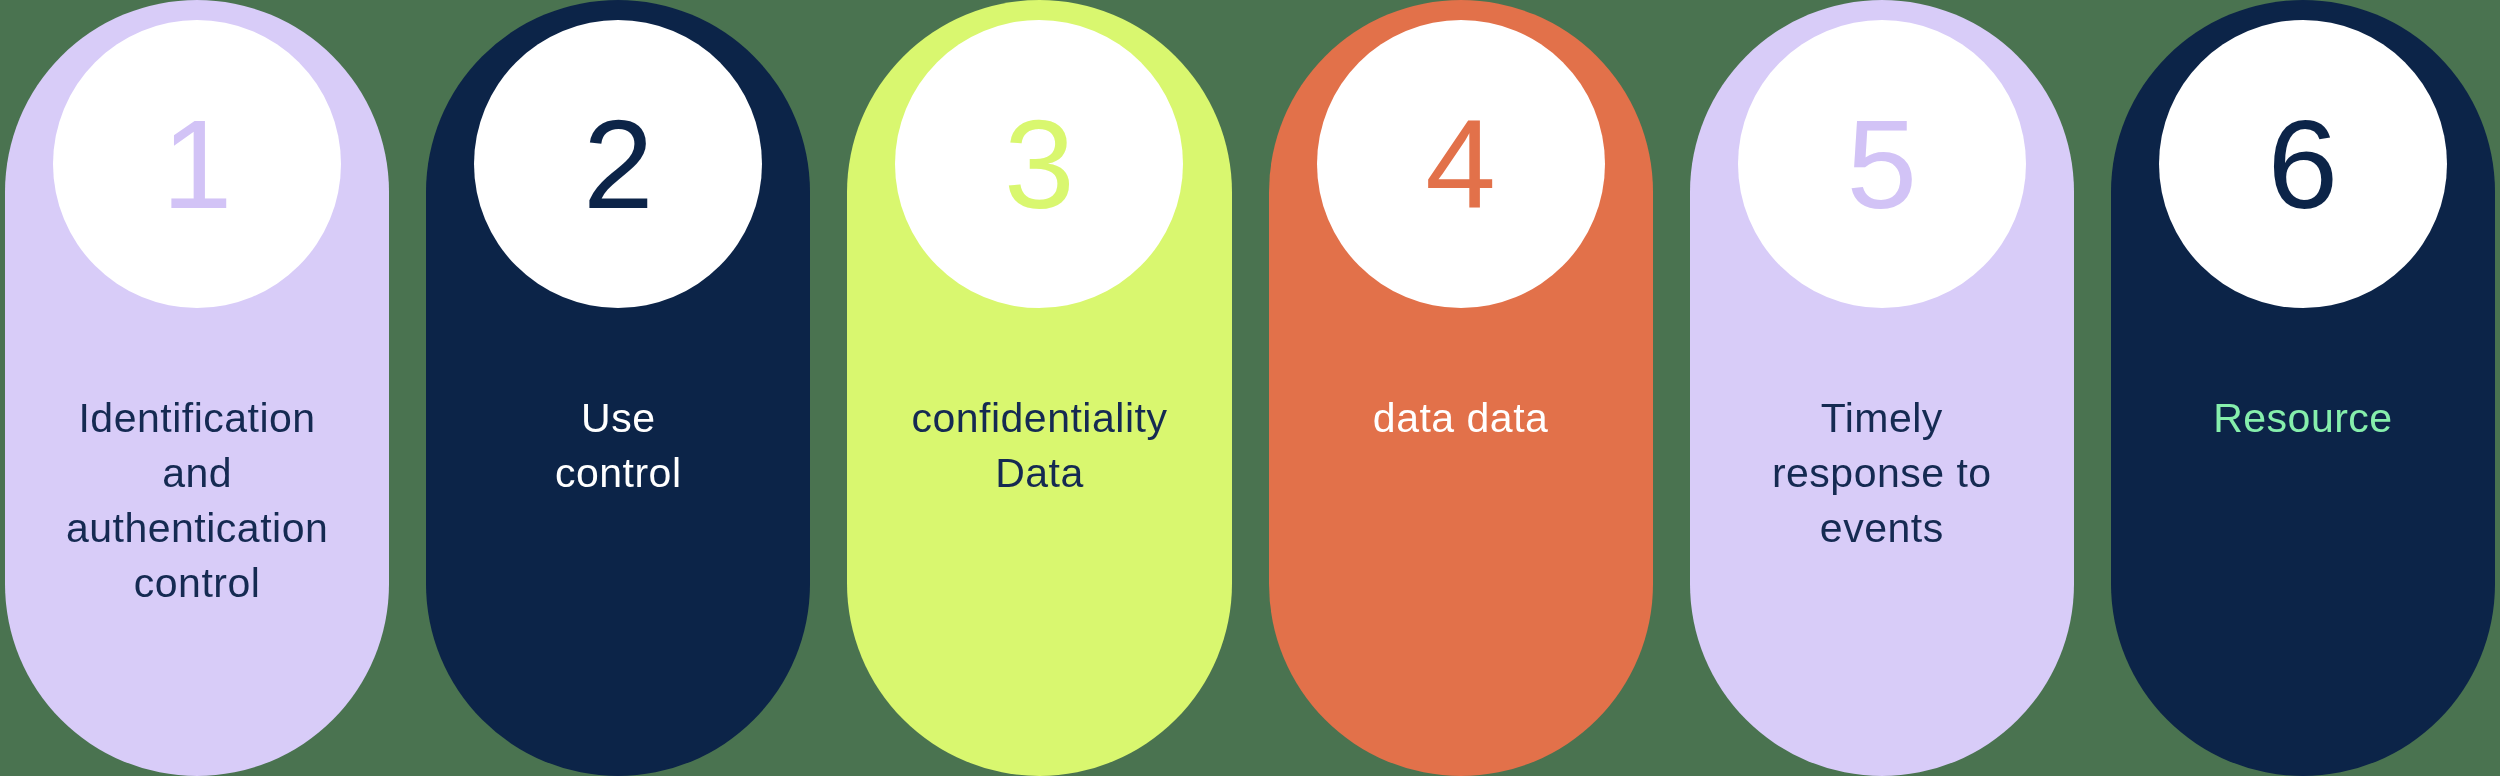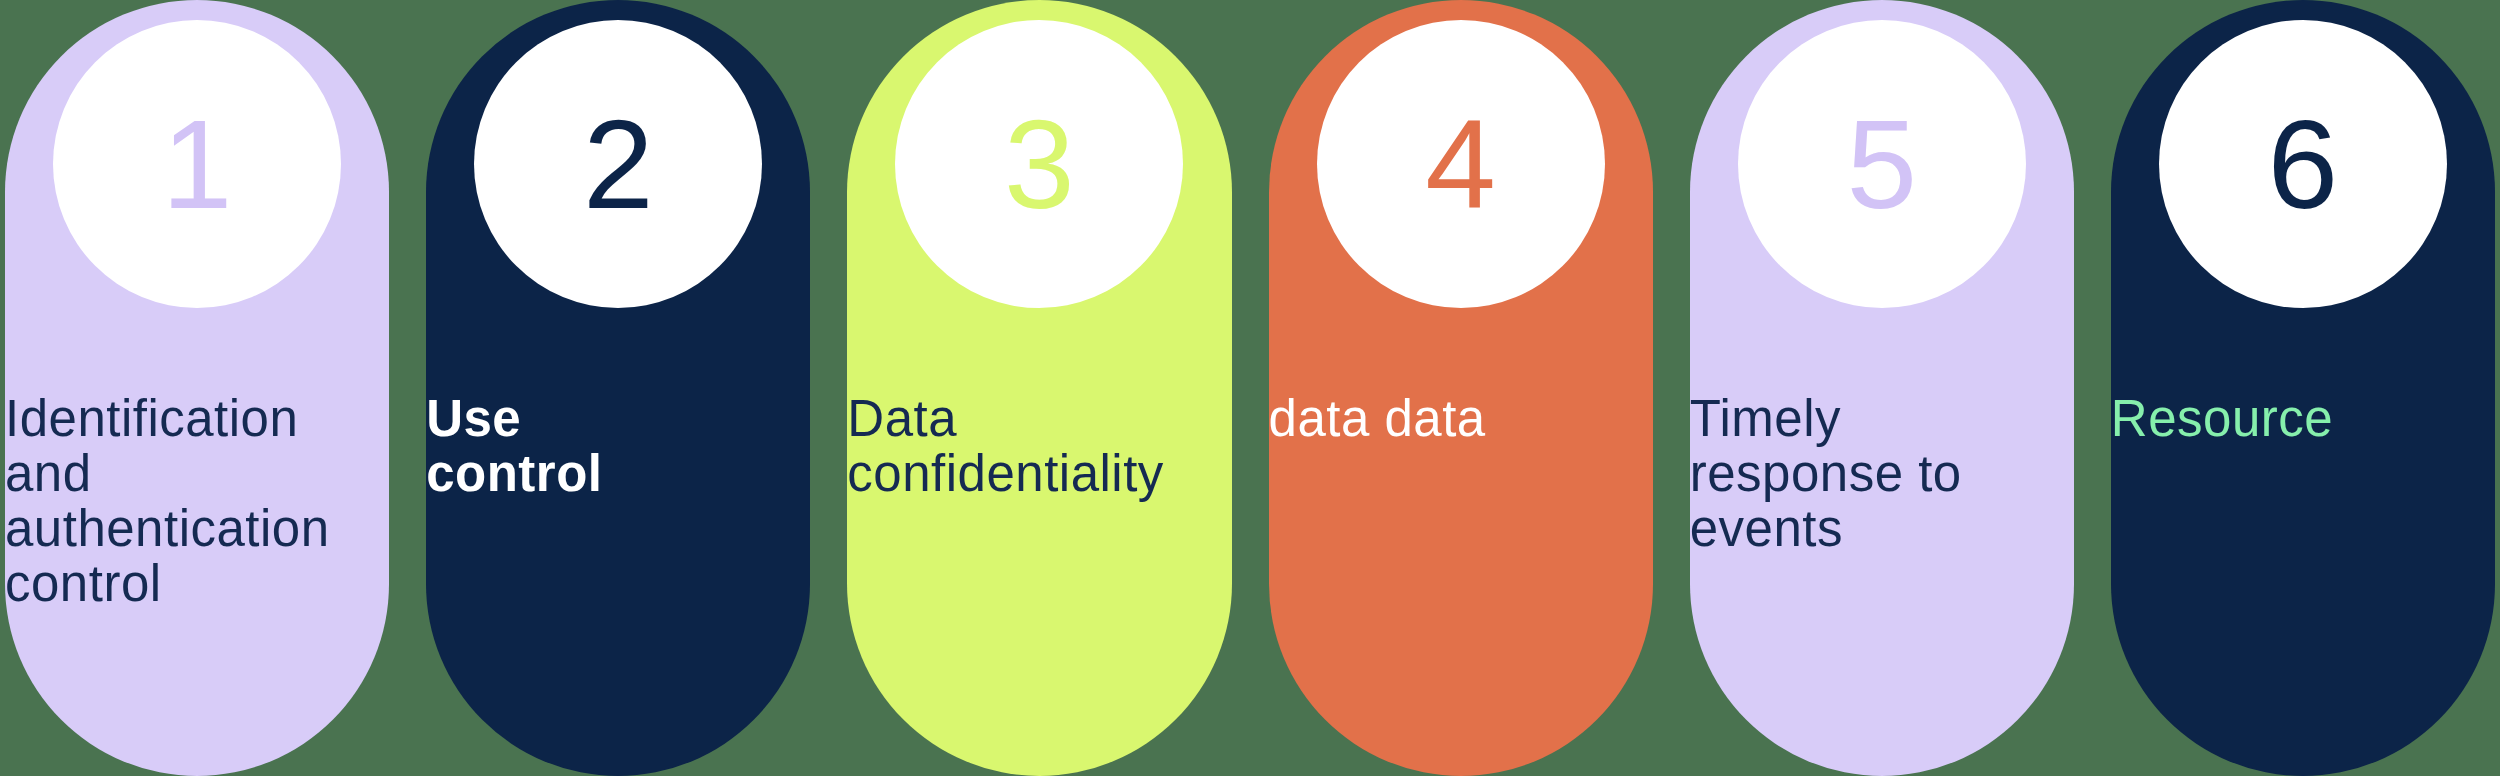--- a/index.html
+++ b/index.html
@@ -26,22 +26,22 @@
     display:flex;align-items:center;justify-content:center;
   }
   .num{
     font-size:127px;
     font-weight:500;
     line-height:1;
   }
   .label{
     position:absolute;
     top:391px;left:0;right:0;
-    text-align:left;
-    font-size:51px;
+    text-align:center;
+    font-size:41px;
     line-height:55px;
     font-weight:400;
     letter-spacing:0.5px;
   }
 </style>
 </head>
 <body style="background: rgb(74, 115, 80);">
 
 <div class="row" id="pillars-row">
   <div class="card" style="background: rgb(216, 204, 248);">
@@ -53,33 +53,33 @@
         <div class="line">and</div>
         <div class="line">authentication</div>
         <div class="line">control</div>
       </div>
   </div>
 
   <div class="card" style="background: rgb(12, 36, 72);">
     <div class="circle" style="background: rgb(255, 255, 255);">
       <span class="num" style="color: rgb(12, 36, 72);">2</span>
     </div>
-    <div class="label" style="color: rgb(255, 255, 255); font-weight: bold;">
+    <div class="label" style="color: rgb(255, 255, 255);">
         <div class="line">Use</div>
         <div class="line">control</div>
       </div>
   </div>
 
   <div class="card" style="background: rgb(217, 247, 111);">
     <div class="circle" style="background: rgb(255, 255, 255);">
       <span class="num" style="color: rgb(217, 247, 111);">3</span>
     </div>
     <div class="label" style="color: rgb(21, 42, 82);">
+        <div class="line">confidentiality</div>
         <div class="line">Data</div>
-        <div class="line">confidentiality</div>
       </div>
   </div>
 
   <div class="card" style="background: rgb(226, 113, 74);">
     <div class="circle" style="background: rgb(255, 255, 255);">
       <span class="num" style="color: rgb(226, 113, 74);">4</span>
     </div>
     <div class="label" style="color: rgb(255, 255, 255);">
         <div class="line">data data</div>
       </div>

